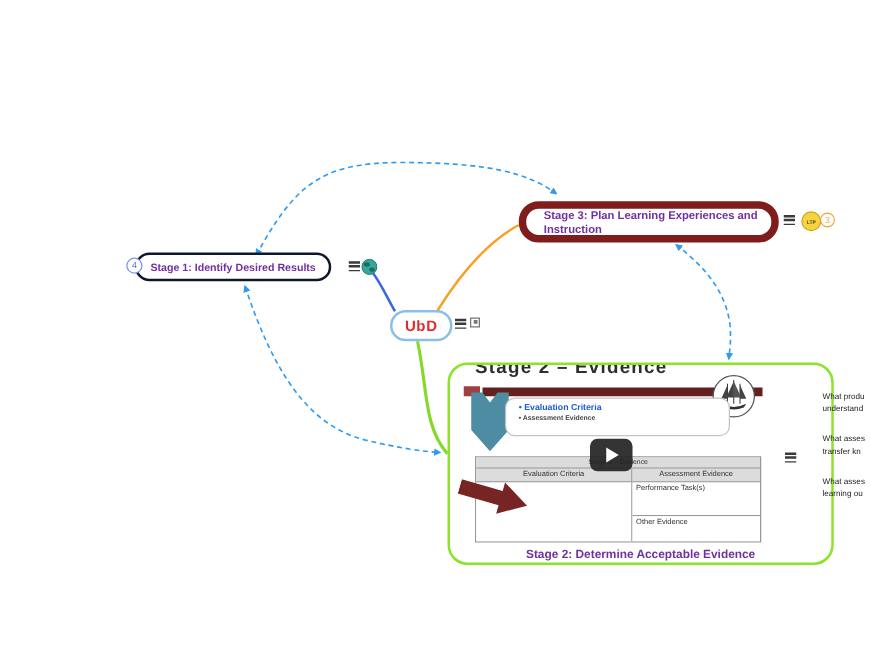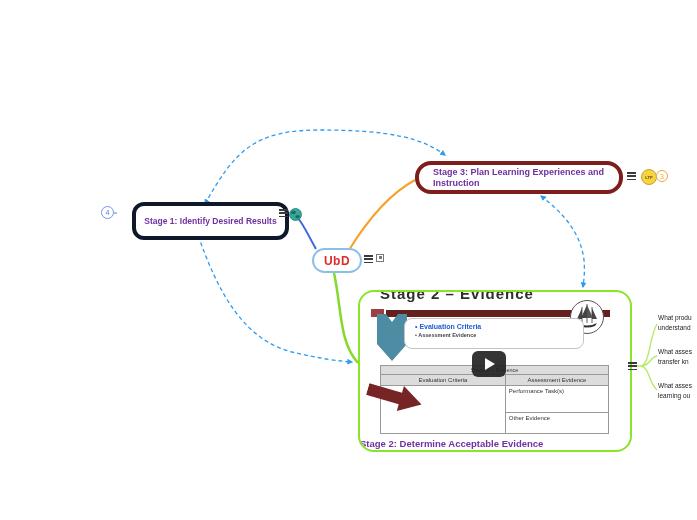--- a/index.html
+++ b/index.html
@@ -2,44 +2,44 @@
 <html><head>
 <meta charset="utf-8">
 <style>
   html,body{margin:0;padding:0;background:#fff;}
   .canvas{position:relative;width:697px;height:520px;overflow:hidden;background:#fff;
           font-family:"Liberation Sans",sans-serif;}
   svg.wires{position:absolute;left:0;top:0;z-index:1;}
   .node{position:absolute;z-index:2;background:#fff;display:flex;align-items:center;
         font-weight:bold;box-sizing:border-box;}
   .pill{justify-content:center;}
-  #stage1{left:132px;top:202px;width:157px;height:38px;border:4px solid #0f172a;
+  #stage1{left:108px;top:202px;width:157px;height:23px;border:2px solid #0f172a;
           border-radius:12px;color:#7030a0;font-size:8.5px;white-space:nowrap;}
-  #stage3{left:415px;top:161px;width:208px;height:33px;border:4px solid #7f1d1d;
+  #stage3{left:415px;top:161px;width:208px;height:33px;border:6px solid #7f1d1d;
           border-radius:16px;color:#7030a0;font-size:9px;line-height:11px;
           padding-left:14px;text-align:left;}
   #stage3 .lbl{width:185px;}
   #ubd{left:312px;top:248px;width:50px;height:25px;border:2px solid #8bbfe8;
        border-radius:13px;color:#e02b2b;font-size:12px;letter-spacing:.5px;text-align:right;}
   .badge{position:absolute;z-index:2;border-radius:50%;background:#fff;display:flex;
          align-items:center;justify-content:center;font-size:7px;box-sizing:border-box;}
   #badge1{left:101px;top:206px;width:13px;height:13px;border:1.5px solid #7b95e8;color:#4a79e8;}
   #badge3{left:656px;top:170px;width:12px;height:12px;border:1.5px solid #f2a63c;color:#f2a63c;}
   .menu-icon{position:absolute;z-index:3;width:9px;height:8px;display:flex;
              flex-direction:column;justify-content:space-between;}
   .menu-icon i{display:block;height:1.5px;background:#3a3a3a;}
   #coin{position:absolute;z-index:2;left:641px;top:169px;width:14px;height:14px;border-radius:50%;
         background:#f6d340;border:1px solid #cfa226;color:#5a4a10;font-size:4px;font-weight:bold;
         display:flex;align-items:center;justify-content:center;}
   #globe{position:absolute;z-index:3;left:289px;top:207px;}
   #linkicon{position:absolute;z-index:3;left:376px;top:254px;width:8px;height:8px;
             border:1.2px solid #777;box-sizing:border-box;}
   #linkicon i{position:absolute;right:1px;top:1px;width:3px;height:3px;background:#777;display:block;}
   
-  #stage2{left:358px;top:290px;width:274px;height:162px;border:2px solid #8ce32c;
+  #stage2{left:358px;top:290px;width:309px;height:162px;border:2px solid #8ce32c;
           border-radius:16px;overflow:hidden;display:block;}
   #slide-title{position:absolute;left:20px;top:-7px;font-size:15px;font-weight:bold;
                color:#2e2e2e;letter-spacing:1px;white-space:nowrap;}
   #bar-light{position:absolute;left:11px;top:17px;width:13px;height:8px;background:#9e4040;}
   #bar-dark{position:absolute;left:26px;top:18px;width:224px;height:7px;background:#641f1f;}
   #ship{position:absolute;left:209px;top:7px;}
   #teal-arrow{position:absolute;left:16px;top:21px;}
   #teal-arrow .t{position:absolute;width:32px;text-align:center;color:#fff;font-weight:bold;
                  font-size:4.5px;}
   #bullets{position:absolute;left:44px;top:26px;width:180px;height:31px;border:1px solid #c4c4c4;
@@ -56,21 +56,21 @@
   #slide-table .sub{background:#dcdcdc;text-align:center;font-size:6px;line-height:11px;}
   #slide-table .last{border-right:none;}
   #slide-table .nob{border-bottom:none;}
   #slide-table .body{font-size:6px;padding:2px 0 0 3px;background:#fff;}
   #slide-table .span2{grid-row:3 / 5;border-bottom:none;}
   #block-arrow{position:absolute;left:6px;top:90px;transform:rotate(16deg);}
   #play{position:absolute;left:112px;top:59px;width:34px;height:26px;background:rgba(35,35,35,.92);
         border-radius:6px;display:flex;align-items:center;justify-content:center;z-index:4;}
   #play i{display:block;width:0;height:0;border-left:10px solid #fff;border-top:6px solid transparent;
           border-bottom:6px solid transparent;margin-left:2px;}
-  #stage2-caption{position:absolute;left:0;top:146px;width:100%;color:#7030a0;
+  #stage2-caption{position:absolute;left:0;top:146px;width:100%;text-align:center;color:#7030a0;
                   font-weight:bold;font-size:9.5px;}
   .child-text{position:absolute;z-index:2;font-size:6.5px;line-height:10px;color:#222;
               white-space:nowrap;}
 </style>
 </head>
 <body>
 <div class="canvas">
 
   <svg class="wires" width="697" height="520">
     <defs>

